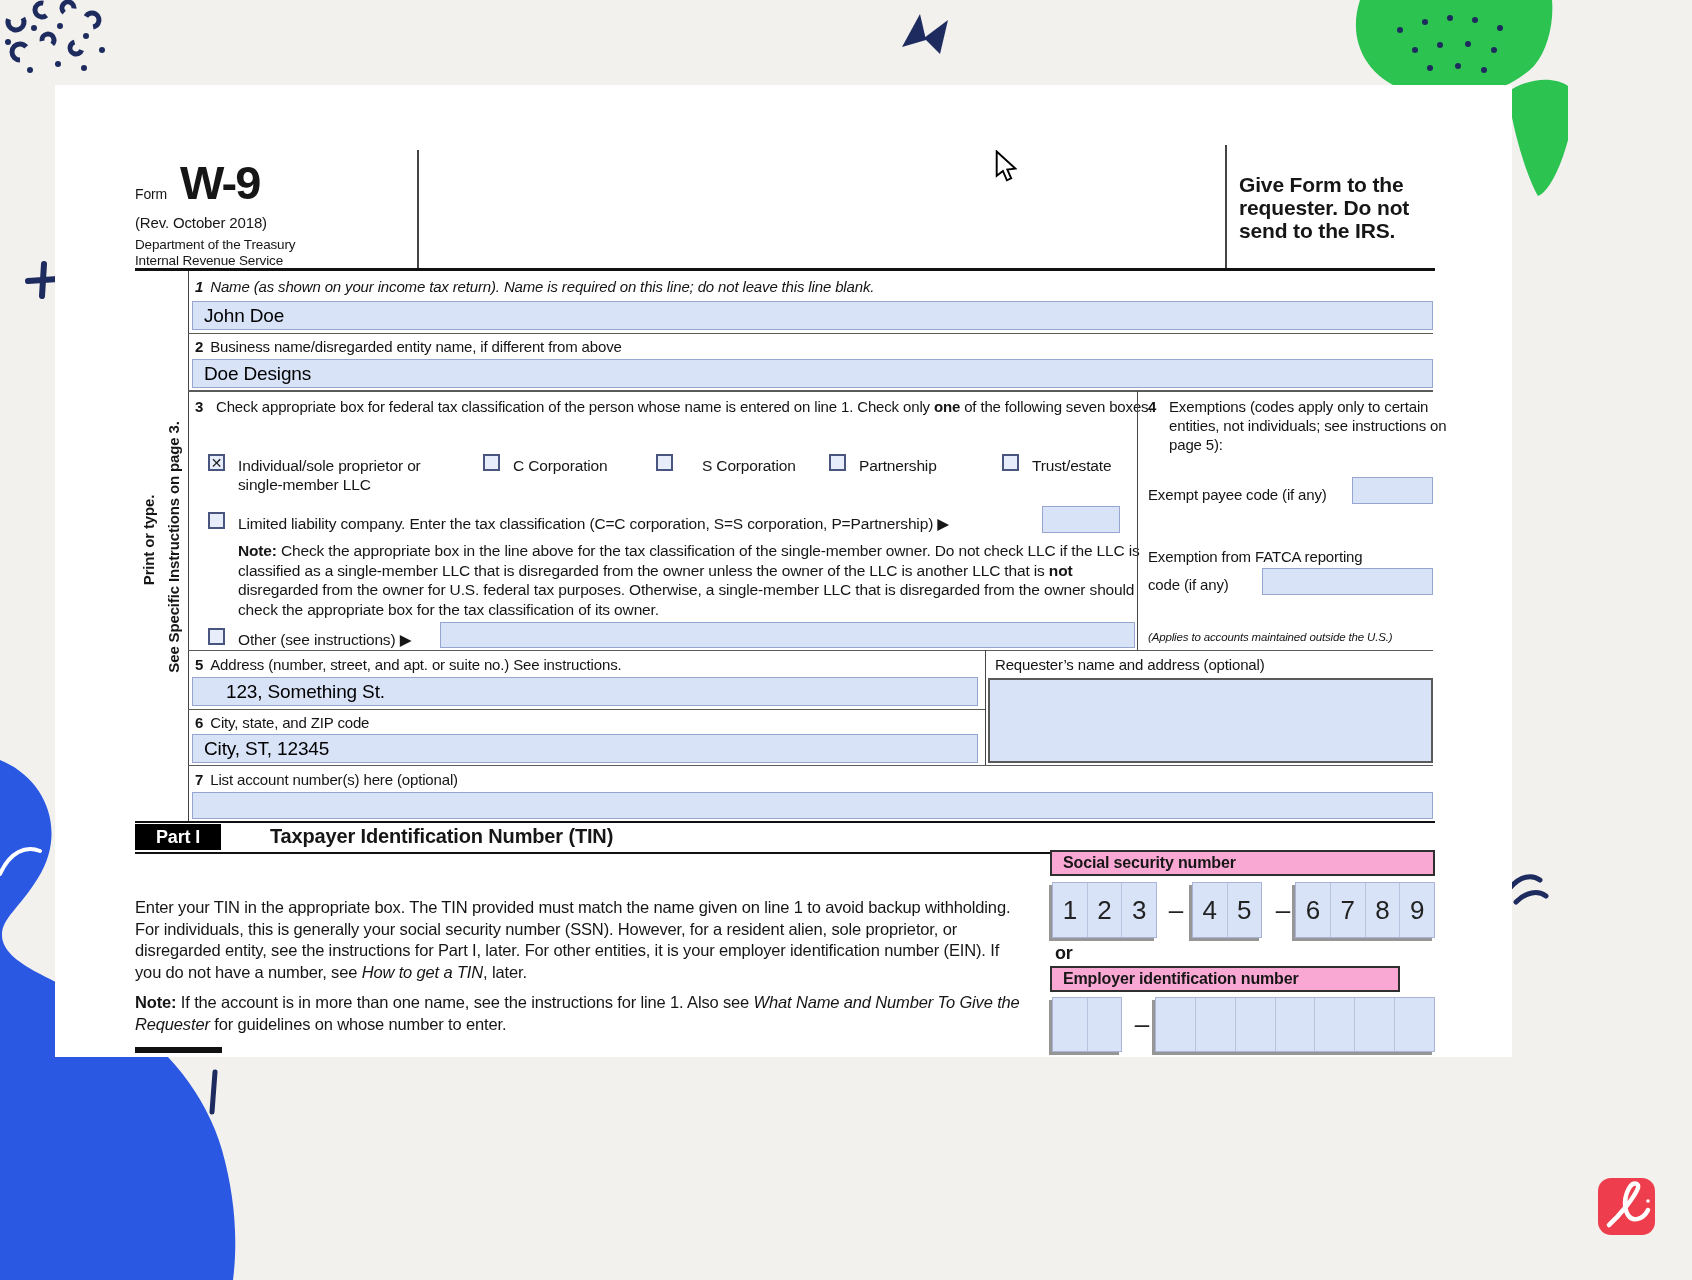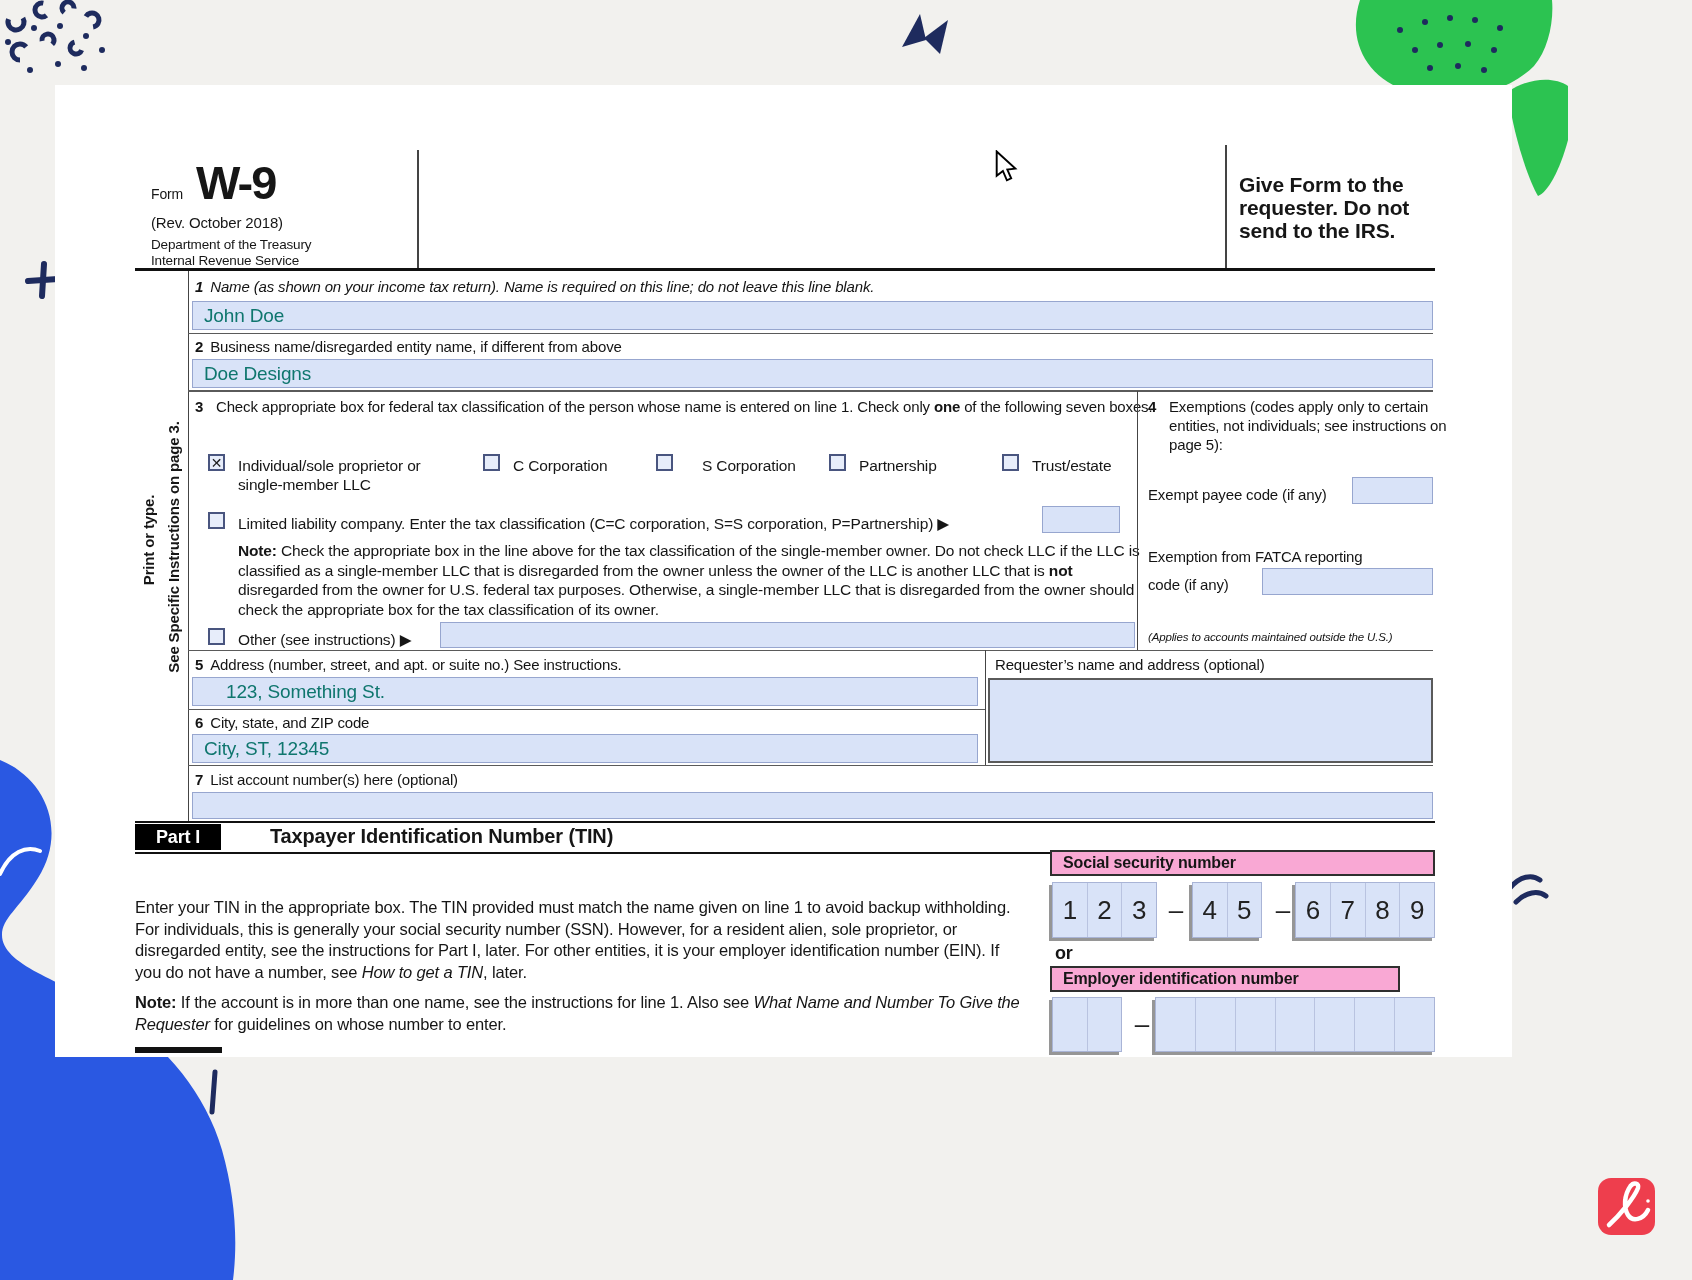--- a/index.html
+++ b/index.html
@@ -7,21 +7,21 @@
        font-family:"Liberation Sans","DejaVu Sans",sans-serif;color:#161616;}
   #canvas{position:relative;width:1692px;height:1280px;}
   #decor{position:absolute;left:0;top:0;z-index:0;}
   #page{position:absolute;left:55px;top:85px;width:1457px;height:972px;background:#fff;z-index:1;letter-spacing:-0.15px;}
   .abs{position:absolute;}
   .lbl{position:absolute;font-size:15px;line-height:19px;color:#141414;}
   .n{font-weight:bold;margin-right:7px;}
   .hang{padding-left:21px;}
   .hang .n{position:absolute;left:0;top:0;margin:0;}
   .input{position:absolute;background:#d9e3f8;border:1px solid #97a6cf;
-         font-size:19px;color:#0f766e;display:flex;align-items:center;padding:0 11px;box-sizing:border-box;}
+         font-size:19px;color:#000000;display:flex;align-items:center;padding:0 11px;box-sizing:border-box;}
   .hline{position:absolute;background:#5a5a5a;}
   .blackline{position:absolute;background:#111;}
   .vline{position:absolute;background:#444;}
   .cb{position:absolute;width:17px;height:17px;background:#e7edfa;border:2px solid #49557f;box-sizing:border-box;
       display:flex;align-items:center;justify-content:center;}
   .cb .x{display:none;font-size:14px;line-height:12px;color:#1c1c1c;font-weight:bold;}
   .cb.checked .x{display:block;}
   .cblbl{position:absolute;font-size:15.5px;line-height:19px;}
   .seg{position:absolute;display:flex;background:#d9e3f8;border:1px solid #a9b4d6;box-sizing:border-box;
        box-shadow:-3px 3px 0 #969696;}
@@ -92,21 +92,21 @@
   </g>
   <g>
     <path fill="#2a58e2" d="M0,760 C45,778 68,830 38,878 C18,910 2,918 2,935 C2,965 60,980 110,1010 C160,1040 205,1090 222,1150 C235,1196 238,1240 233,1280 L0,1280 Z"></path>
     <path d="M0,874 C10,852 26,845 40,851" stroke="#fff" stroke-width="4" fill="none" stroke-linecap="round"></path>
     <path d="M215,1072 L212,1112" stroke="#1e2b5e" stroke-width="5" stroke-linecap="round"></path>
   </g>
 </svg>
 
 <div id="page">
 
-  <div class="abs" style="left:80px;top:70px;width:280px;margin-left:16px;">
+  <div class="abs" style="left:80px;top:70px;width:280px;">
     <div style="display:flex;align-items:baseline;">
       <span style="font-size:14px;">Form</span>
       <span style="font-size:47px;font-weight:bold;letter-spacing:-2px;margin-left:13px;">W-9</span>
     </div>
     <div style="font-size:15px;margin-top:4px;">(Rev. October 2018)</div>
     <div style="font-size:13.5px;line-height:16px;margin-top:6px;">Department of the Treasury</div>
     <div style="font-size:13.5px;line-height:16px;">Internal Revenue Service</div>
   </div>
   <div class="vline" style="left:362px;top:65px;width:2px;height:118px;"></div>
   <div class="vline" style="left:1170px;top:60px;width:2px;height:123px;"></div>

